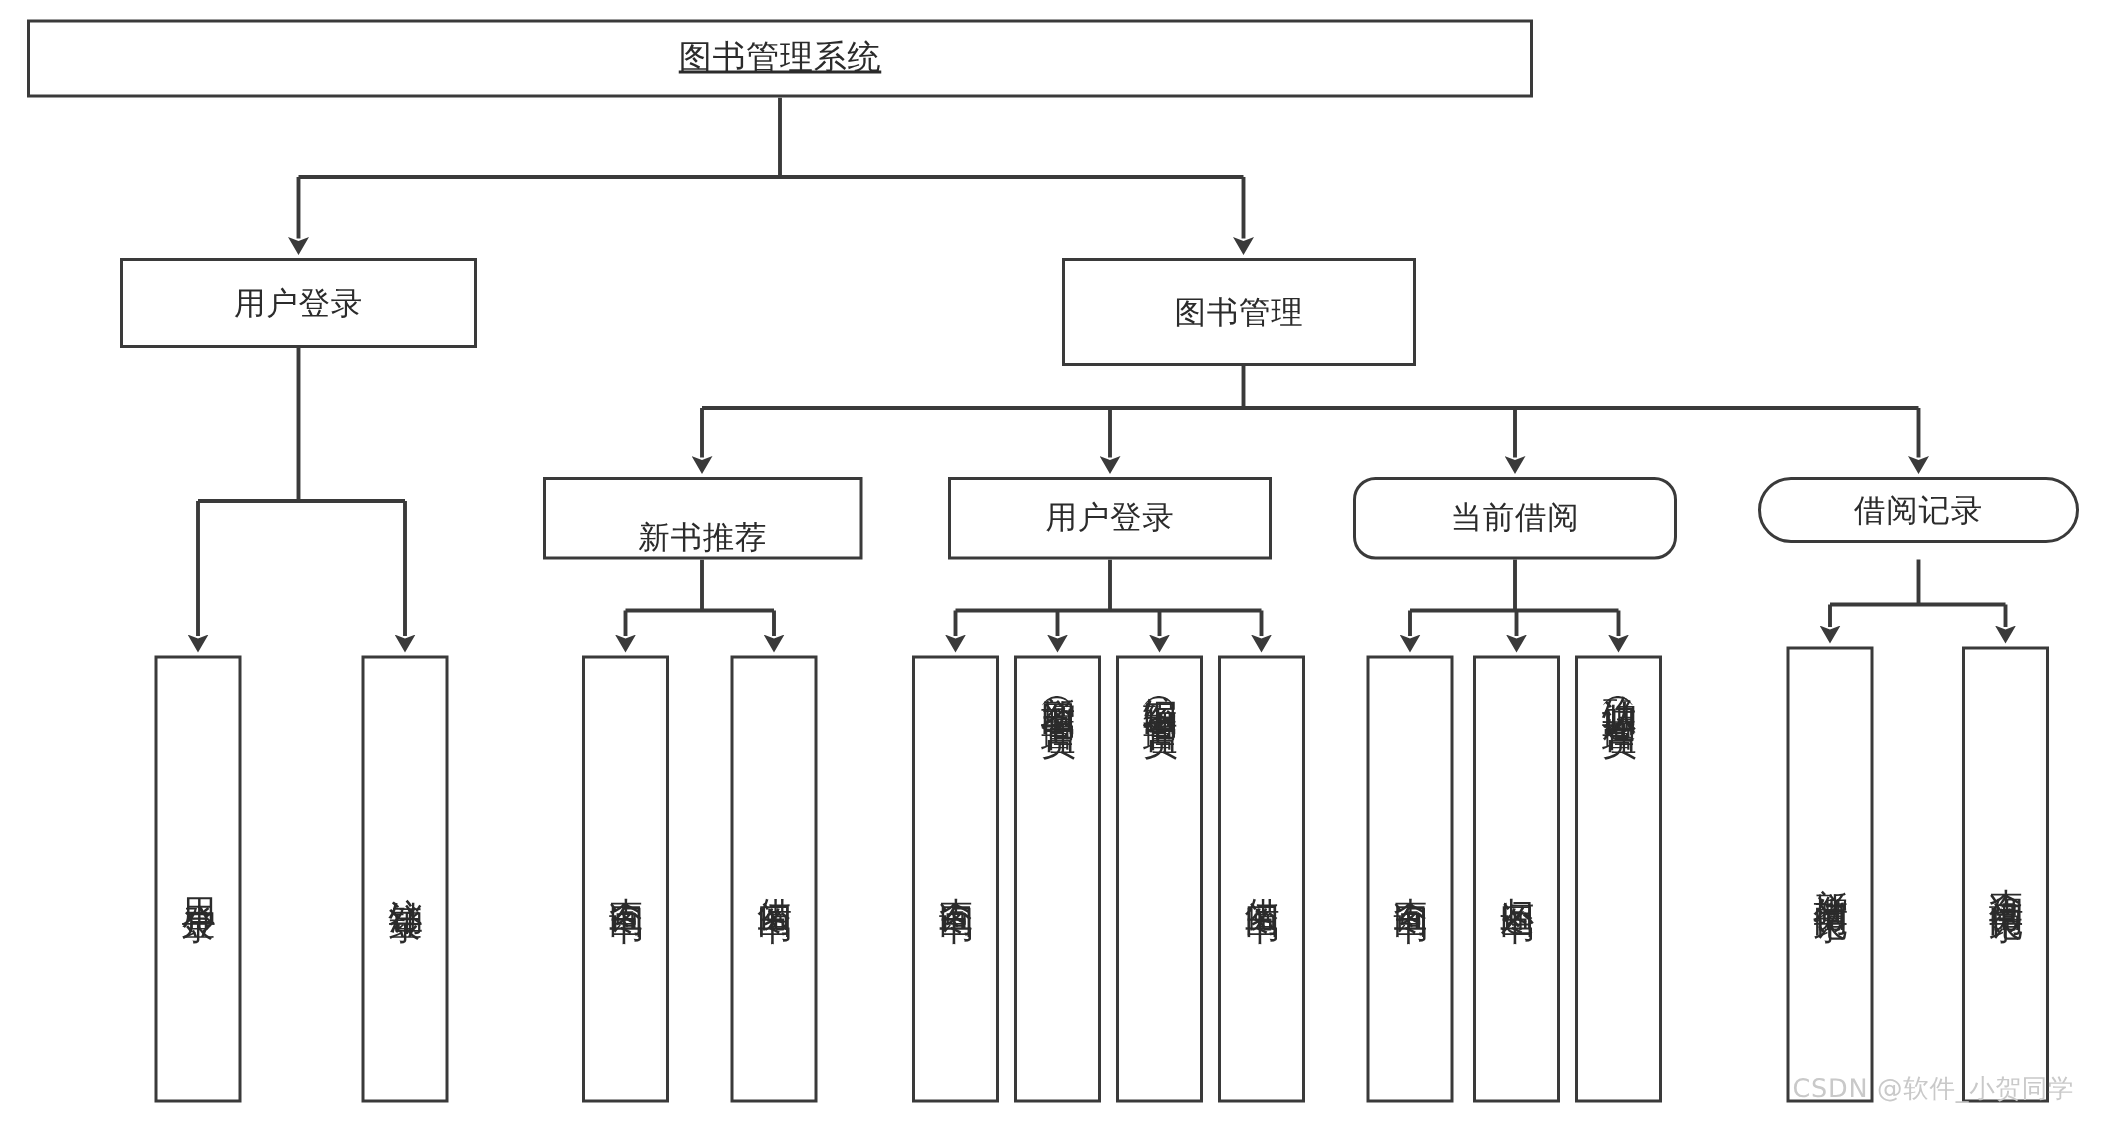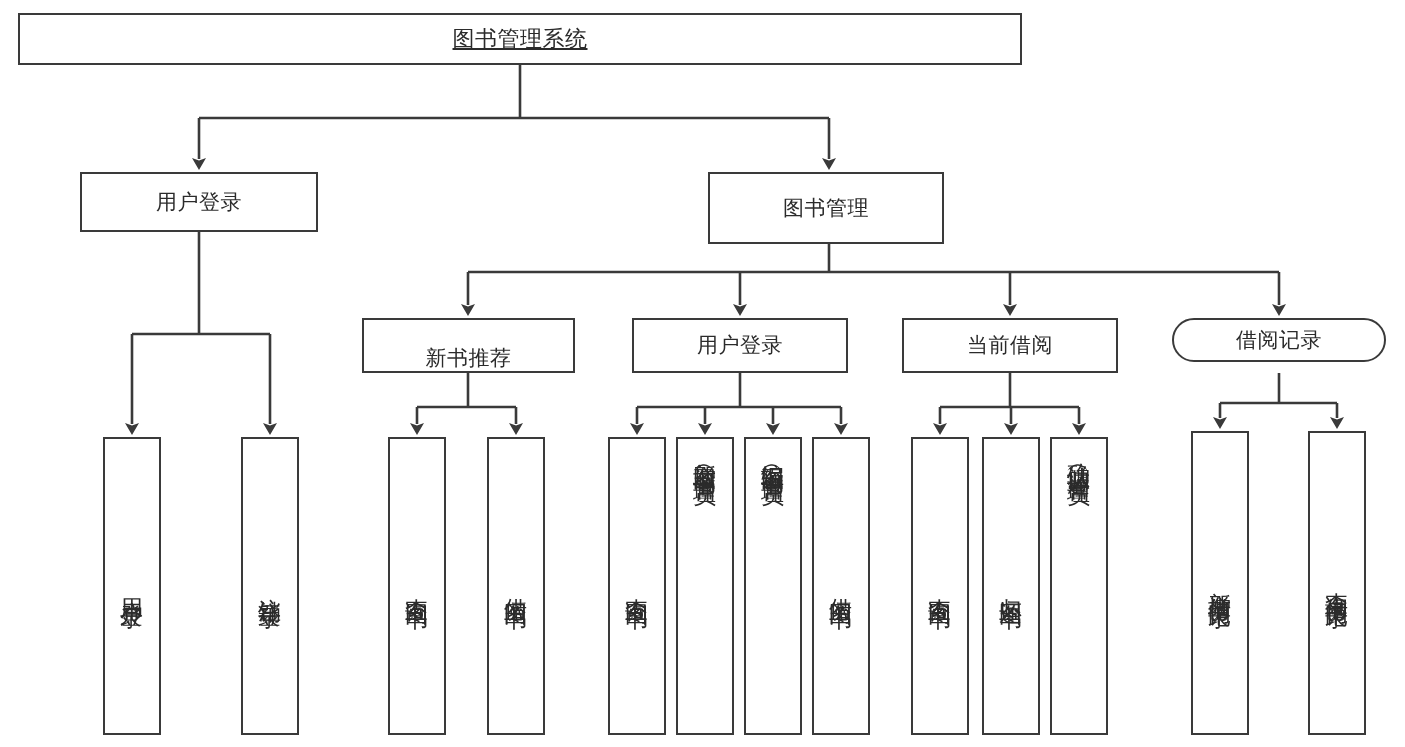--- a/index.html
+++ b/index.html
@@ -106,21 +106,21 @@
       </div>
       <div class="node h-node" style="left: 708px; top: 172px; width: 236px; height: 72px;">
         <span class="label">图书管理</span>
       </div>
       <div class="node h-node" style="left: 362px; top: 318px; width: 213px; height: 55px; align-items: flex-end;">
         <span class="label">新书推荐</span>
       </div>
       <div class="node h-node" style="left: 632px; top: 318px; width: 216px; height: 55px;">
         <span class="label">用户登录</span>
       </div>
-      <div class="node h-node" style="left: 902px; top: 318px; width: 216px; height: 55px;">
+      <div class="node h-node" style="left: 902px; top: 318px; width: 216px; height: 55px; border-radius: 15px;">
         <span class="label">当前借阅</span>
       </div>
       <div class="node h-node" style="left: 1172px; top: 318px; width: 214px; height: 44px; border-radius: 22px;">
         <span class="label">借阅记录</span>
       </div>
       <div class="node v-node centered" style="left: 103px; top: 437px; width: 58px; height: 298px;">
         <span class="label">用户登录</span>
       </div>
       <div class="node v-node centered" style="left: 241px; top: 437px; width: 58px; height: 298px;">
         <span class="label">注销登录</span>
@@ -153,14 +153,15 @@
         <span class="label">确认归还（管理员）</span>
       </div>
       <div class="node v-node centered" style="left: 1191px; top: 431px; width: 58px; height: 304px;">
         <span class="label">新增借阅记录</span>
       </div>
       <div class="node v-node centered" style="left: 1308px; top: 431px; width: 58px; height: 304px;">
         <span class="label">查询借阅记录</span>
       </div>
     </div>
 
+  <div class="watermark" style="left: 1195px; top: 714px;">CSDN @软件_小贺同学</div>
 
 </div>
 
 </body></html>

